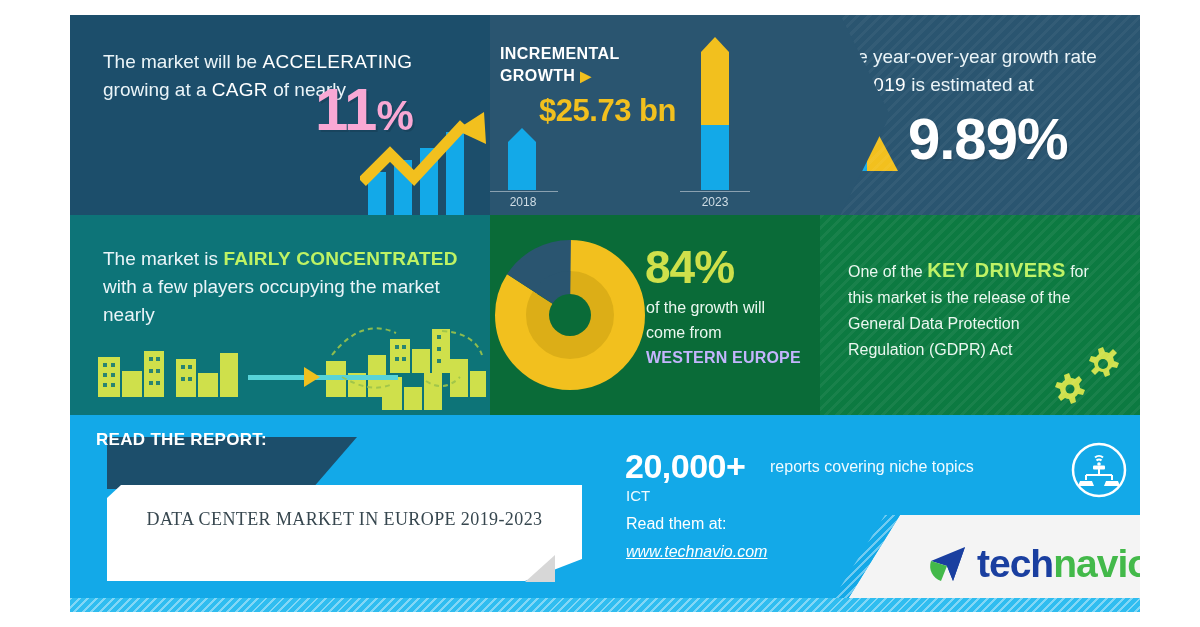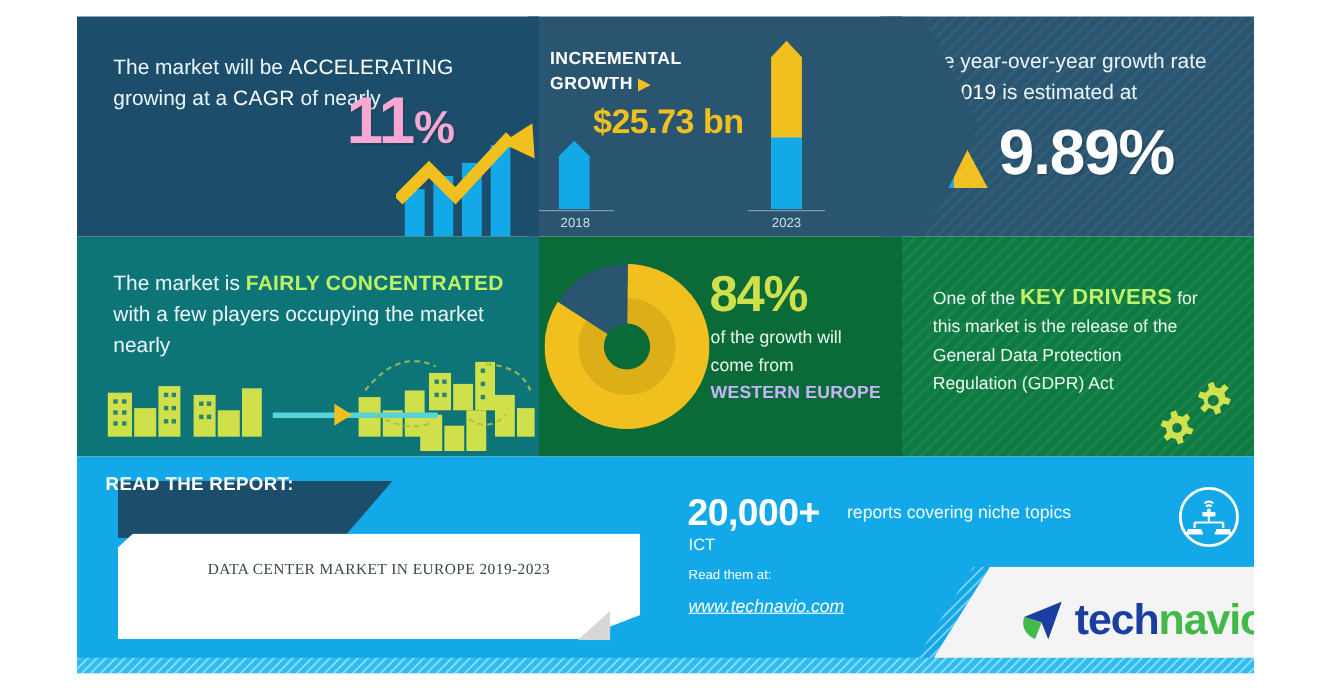--- a/index.html
+++ b/index.html
@@ -141,38 +141,38 @@
   }
   #report-card-fold {
     position:absolute; left:455px; top:140px; width:30px; height:27px;
     background:#d7d7d7;
     clip-path: polygon(100% 0, 100% 100%, 0 100%);
   }
   #report-title {
     position:absolute; left:37px; top:70px; width:475px; height:68px;
     display:flex; align-items:center; justify-content:center;
     font-family:"Liberation Serif", serif;
-    font-size:14px; color:#37474f; letter-spacing:0.4px;
+    font-size:18px; color:#37474f; letter-spacing:0.4px;
   }
 
   #stat-count {
     position:absolute; left:555px; top:32px;
     font-size:34px; font-weight:700; color:#ffffff; letter-spacing:-0.5px;
   }
   #stat-caption {
     position:absolute; left:700px; top:43px;
     font-size:16px; color:#f0fbff;
   }
   #stat-domain {
     position:absolute; left:556px; top:72px;
     font-size:15px; color:#f0fbff;
   }
   #readthem {
     position:absolute; left:556px; top:100px;
-    font-size:12px; color:#ffffff;
+    font-size:16px; color:#ffffff;
   }
   #site-url {
     position:absolute; left:556px; top:128px;
     font-size:16px; color:#ffffff; font-style:italic;
     text-decoration:underline;
   }
   #net-icon { position:absolute; left:1000px; top:26px; width:58px; height:58px; }
 
   #logo-plate {
     position:absolute; left:770px; top:100px; width:300px; height:97px;

